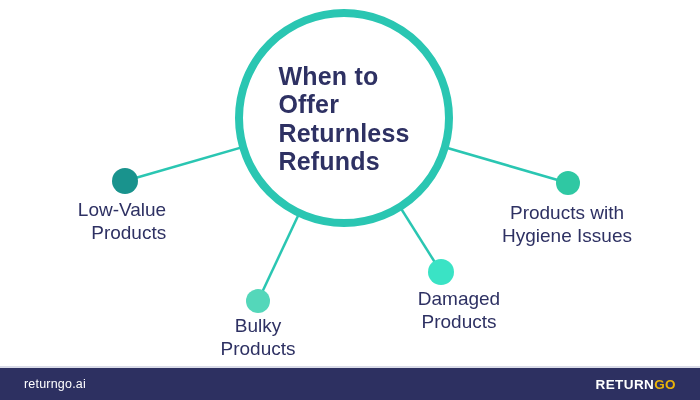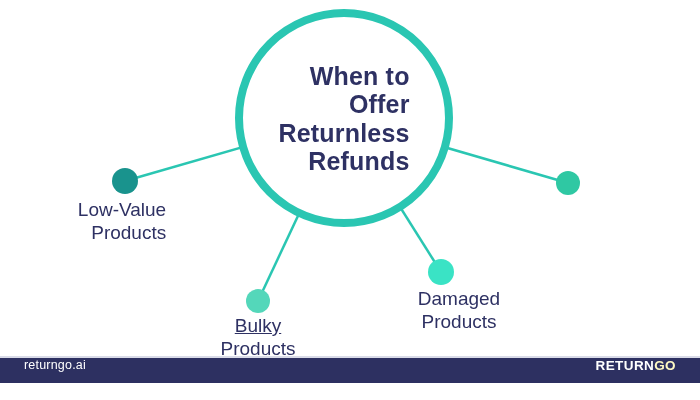--- a/index.html
+++ b/index.html
@@ -18,69 +18,69 @@
   .connector-svg {
     position: absolute;
     top: 0;
     left: 0;
   }
   .central-title {
     position: absolute;
     left: 344px;
     top: 118px;
     transform: translate(-50%, -50%);
-    text-align: right;
+    text-align: left;
     white-space: pre-line;
     font-size: 25px;
     font-weight: 700;
     line-height: 1.13;
     color: #2e3163;
     letter-spacing: 0.2px;
   }
   .node-label {
     position: absolute;
     transform: translateX(-50%);
     text-align: center;
     white-space: pre-line;
     font-size: 19px;
     font-weight: 500;
     line-height: 1.22;
     color: #2e3163;
   }
   .label-low-value { left: 122px; top: 198px; text-align: right; }
-  .label-bulky     { left: 258px; top: 314px; text-decoration: underline; }
+  .label-bulky     { left: 258px; top: 314px; }
   .label-damaged   { left: 459px; top: 287px; }
   .label-hygiene   { left: 567px; top: 201px; }
   .footer {
     position: absolute;
     left: 0;
-    bottom: 17px;
+    bottom: 0;
     width: 700px;
-    height: 27px;
+    height: 34px;
     background: #2d3061;
     border-top: 2px solid #d9dbe8;
     display: flex;
-    align-items: flex-start;
+    align-items: center;
     justify-content: space-between;
     padding: 0 24px;
     box-sizing: border-box;
   }
   .footer-site {
     color: #ffffff;
     font-size: 12.5px;
     font-weight: 400;
     letter-spacing: 0.2px;
   }
   .brand-logo {
     font-size: 13.5px;
     font-weight: 700;
     letter-spacing: 0.4px;
   }
   .brand-return { color: #ffffff; margin-left: 15px; }
-  .brand-go { color: #fef9c3; }
+  .brand-go { color: #eab308; }
 </style>
 </head>
 <body>
 
 <div class="canvas">
 
   <svg class="connector-svg" width="700" height="400" viewBox="0 0 700 400">
 
     <line x1="125" y1="181" x2="344" y2="118" stroke-width="2.5" stroke="#2ac6b2"></line>
     <line x1="258" y1="301" x2="344" y2="118" stroke-width="2.5" stroke="#2ac6b2"></line>
@@ -99,20 +99,22 @@
 Offer
 Returnless
 Refunds</div>
 
   <div class="node-label label-low-value">Low-Value
 Products</div>
   <div class="node-label label-bulky">Bulky
 Products</div>
   <div class="node-label label-damaged">Damaged
 Products</div>
+  <div class="node-label label-hygiene">Products with
+Hygiene Issues</div>
 
   <div class="footer">
     <span class="footer-site">returngo.ai</span>
     <span class="brand-logo">
       <span class="brand-return">RETURN</span><span class="brand-go">GO</span>
     </span>
   </div>
 
 </div>
 

